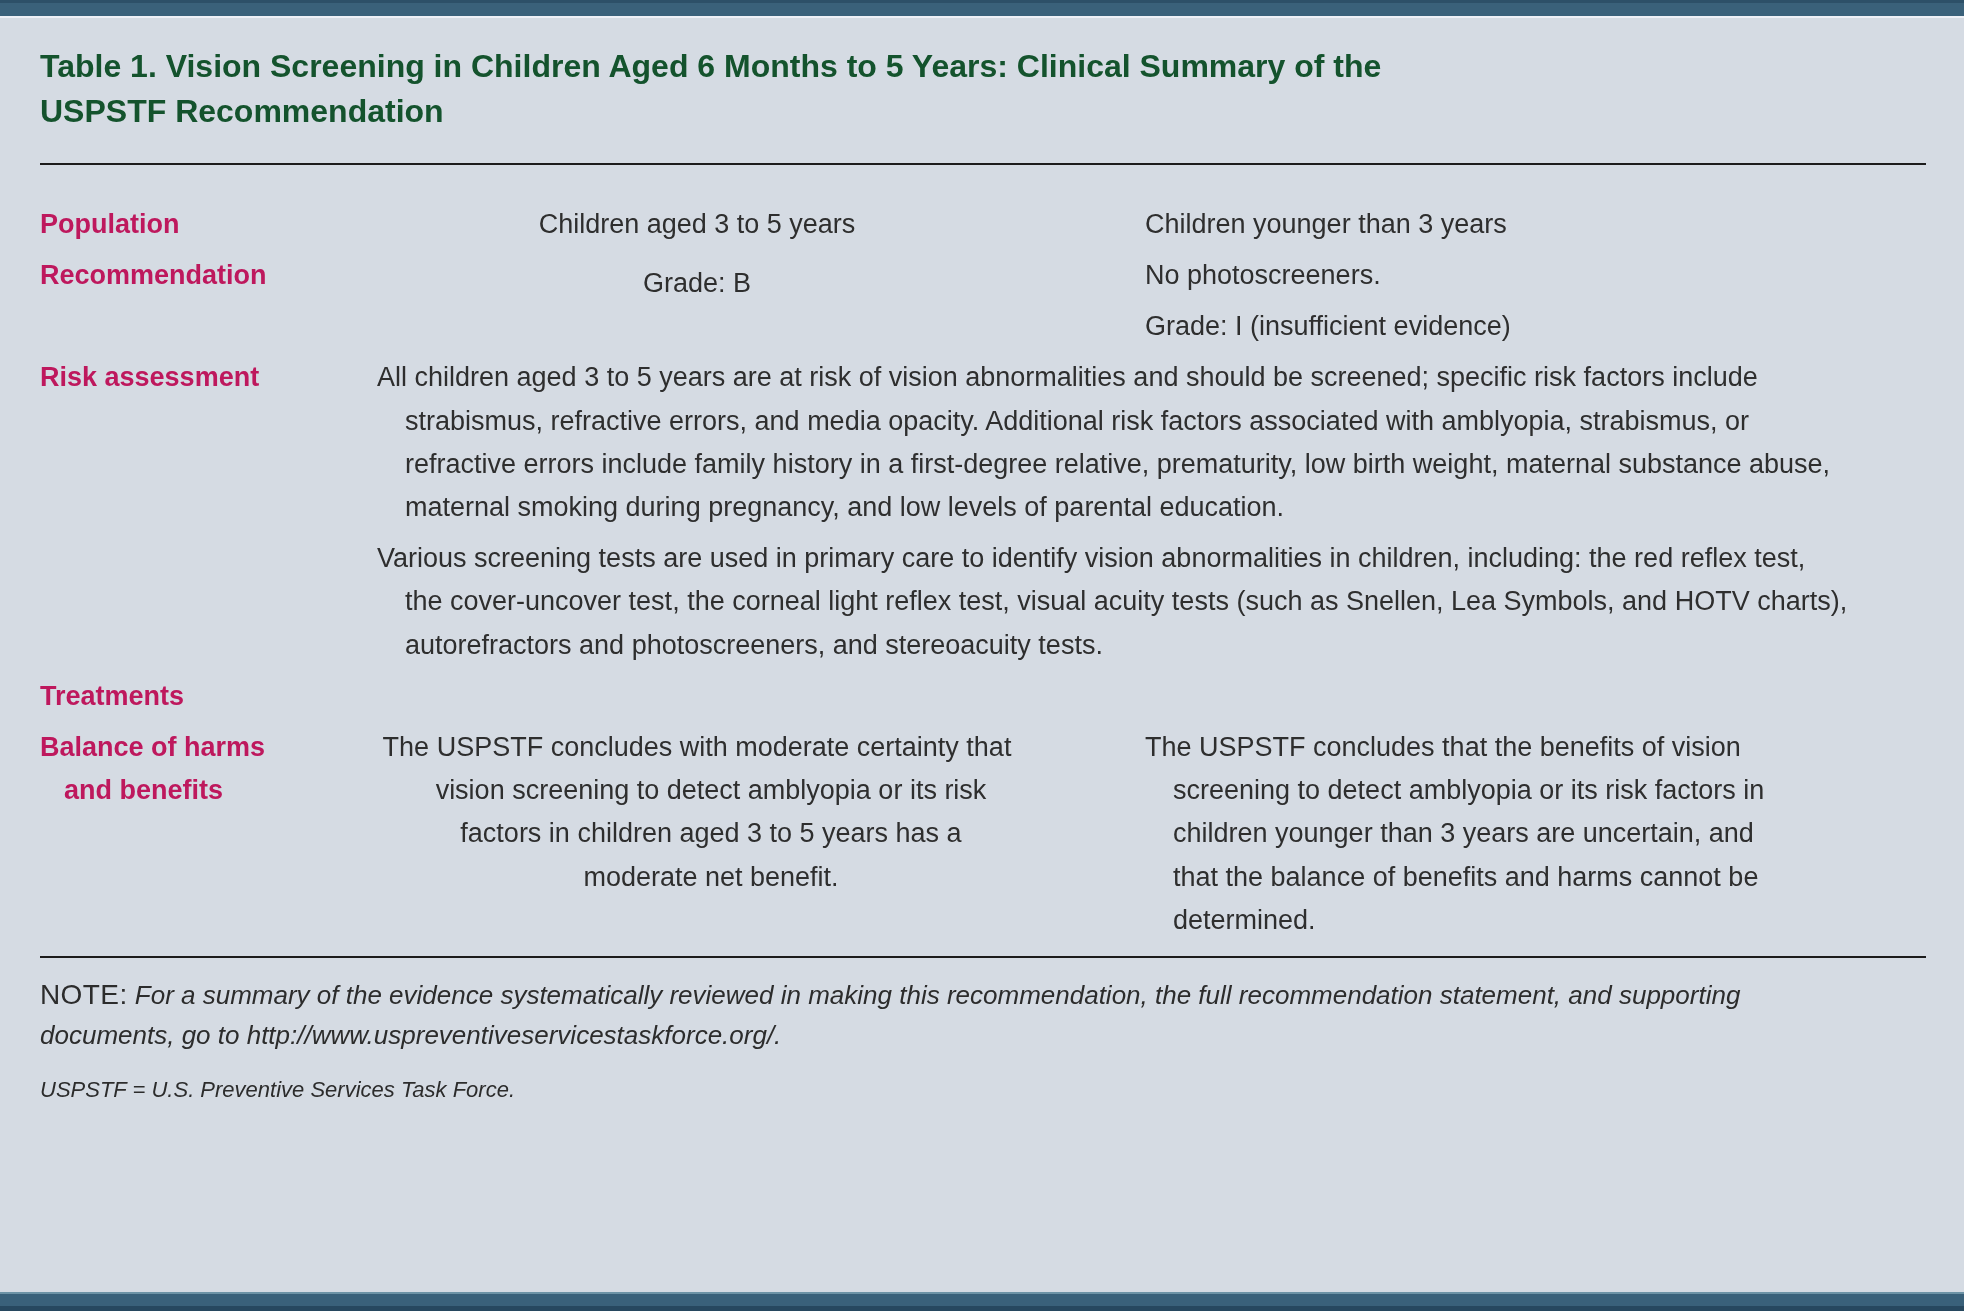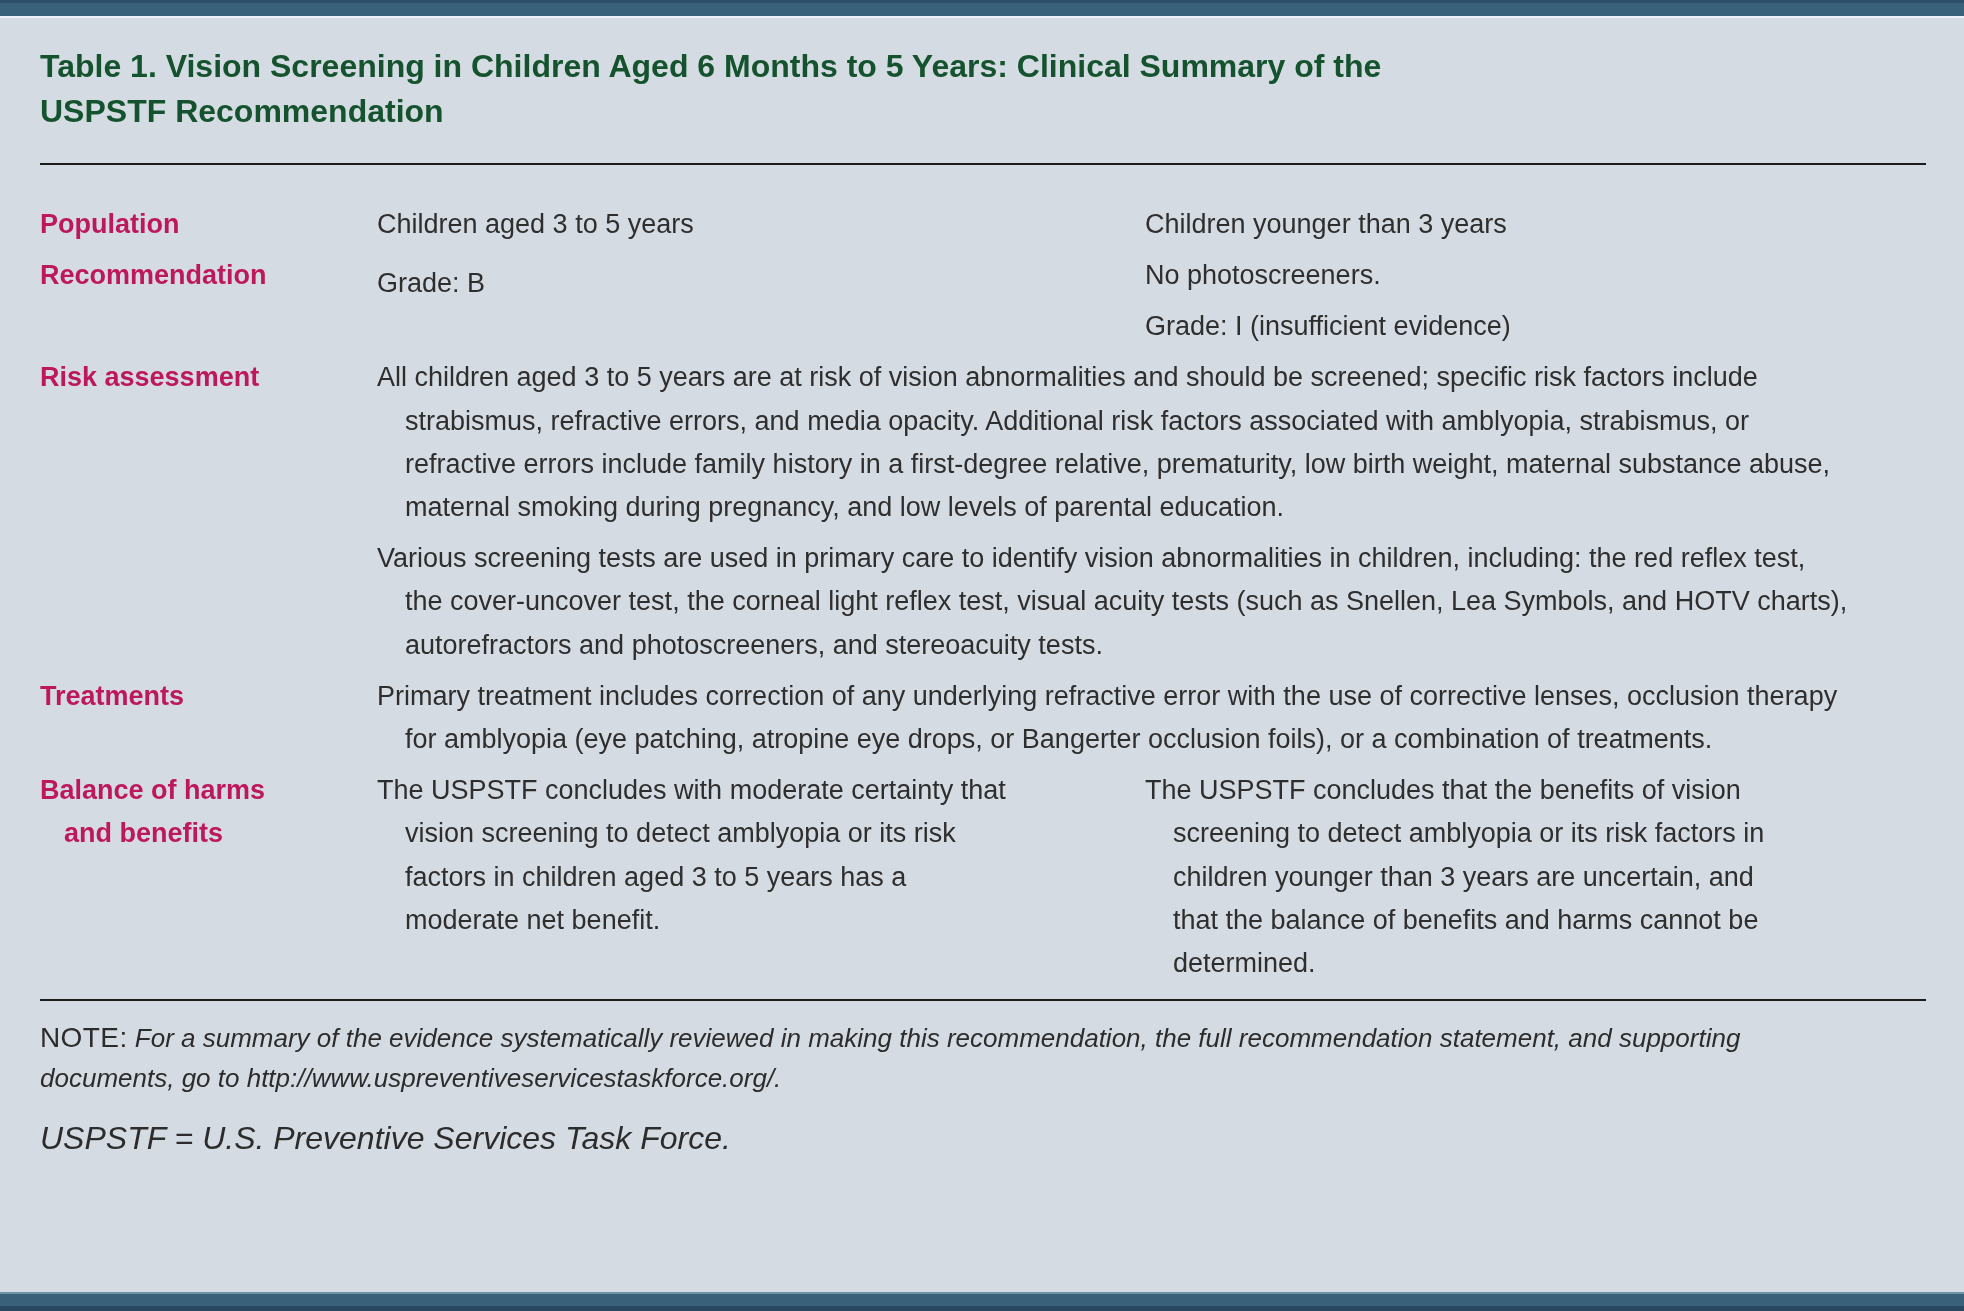--- a/index.html
+++ b/index.html
@@ -69,41 +69,41 @@
     font-weight: bold;
     color: #be185d;
     padding-right: 60px;
   }
   .label.wrap { padding-left: 24px; text-indent: -24px; }
 
   .cell p { margin: 0; }
   .hang { padding-left: 28px; text-indent: -28px; }
   .grade { margin-top: 8px !important; }
 
-  .col1 { padding-right: 128px; }
+  .col1 { padding-right: 128px; text-align: center; }
   .col2 { padding-right: 120px; }
   .full { grid-column: 2 / 4; padding-right: 76px; }
 
   .note {
     margin: 16px 0 0 0;
     font-style: italic;
     font-size: 26px;
     line-height: 1.5;
     max-width: 1780px;
     color: #2c2c2c;
   }
   .note-label {
     font-style: normal;
     font-size: 28px;
     letter-spacing: 0.4px;
   }
   .abbr {
     margin: 22px 0 0 0;
     font-style: italic;
-    font-size: 32px;
+    font-size: 22px;
     color: #2c2c2c;
   }
 </style>
 </head>
 <body>
 
 <div class="page">
   <div class="bar-top"></div>
   <div class="bar-top-highlight"></div>
 
@@ -143,23 +143,20 @@
       </div>
 
       <div class="trow">
         <div class="cell full">
           <p class="hang">Various screening tests are used in primary care to identify vision abnormalities in children, including: the red reflex test, the cover-uncover test, the corneal light reflex test, visual acuity tests (such as Snellen, Lea Symbols, and HOTV charts), autorefractors and photoscreeners, and stereoacuity tests.</p>
         </div>
       </div>
 
       <div class="trow">
         <div class="label">Treatments</div>
-        <div class="cell full">
-          <p class="hang">Primary treatment includes correction of any underlying refractive error with the use of corrective lenses, occlusion therapy for amblyopia (eye patching, atropine eye drops, or Bangerter occlusion foils), or a combination of treatments.</p>
-        </div>
       </div>
 
       <div class="trow">
         <div class="label wrap">Balance of harms and benefits</div>
         <div class="cell col1">
           <p class="hang">The USPSTF concludes with moderate certainty that vision screening to detect amblyopia or its risk factors in children aged 3 to 5 years has a moderate net benefit.</p>
         </div>
         <div class="cell col2">
           <p class="hang">The USPSTF concludes that the benefits of vision screening to detect amblyopia or its risk factors in children younger than 3 years are uncertain, and that the balance of benefits and harms cannot be determined.</p>
         </div>

